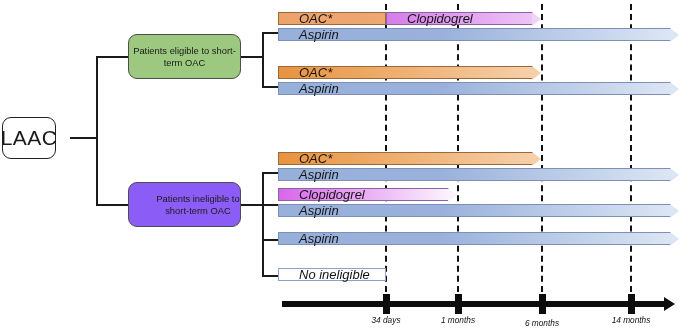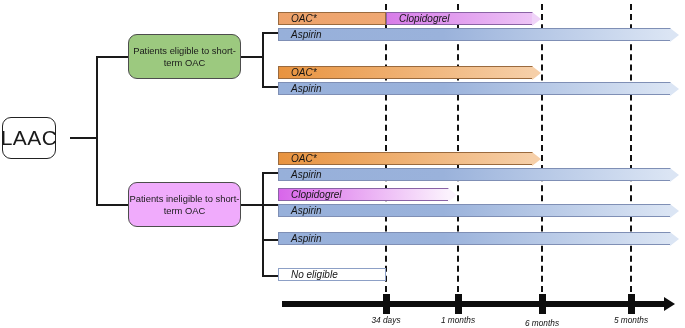--- a/index.html
+++ b/index.html
@@ -12,36 +12,36 @@
   
   .node{
     position:absolute;box-sizing:border-box;
     display:flex;align-items:center;justify-content:center;
     text-align:center;line-height:1.25;
     border:1.6px solid #222;border-radius:9px;
     background:#fff;color:#1a1a1a;
   }
   .node-laac{font-size:21px;letter-spacing:.4px;}
   .node-green{background:#9cc97f;border-color:#4d4d4d;font-size:9.4px;}
-  .node-pink{background:#f0abfc;border-color:#4d4d4d;font-size:9.4px;}
+  .node-pink{background:#8b5cf6;border-color:#4d4d4d;font-size:9.4px;padding-left:27px;}
 
   
   .line{position:absolute;background:#1a1a1a;}
   .lh{height:1.9px;}
   .lv{width:1.9px;}
 
   
   .bar{
     position:absolute;height:13px;box-sizing:border-box;
     border:0.9px solid #7f8fb5;
     display:flex;align-items:center;
   }
   .bar span{
-    font-style:italic;font-size:10px;color:#141414;
-    padding-left:12px;white-space:nowrap;position:relative;z-index:3;
+    font-style:italic;font-size:13px;color:#141414;
+    padding-left:20px;white-space:nowrap;position:relative;z-index:3;
   }
   .tip{
     position:absolute;right:-9px;top:-1px;width:0;height:0;
     border-top:7.5px solid transparent;
     border-bottom:7.5px solid transparent;
     border-left:9px solid currentColor;
   }
   .tip::after{
     content:"";position:absolute;left:-9.6px;top:-7.5px;width:0;height:0;
     border-top:7.5px solid transparent;
@@ -151,29 +151,29 @@
     <span>Aspirin</span>
     <i class="tip"></i>
   </div>
 
   <div class="bar bar-asp" style="left:278px;top:232px;width:393px;">
     <span>Aspirin</span>
     <i class="tip"></i>
   </div>
 
   <div class="bar bar-none" style="left:278px;top:268px;width:108px;">
-    <span>No eligible</span>
+    <span>No ineligible</span>
   </div>
 
   <div class="axis" style="left:282px;top:301px;width:383px;"></div>
   <div class="axis-head" style="left:664px;top:297px;"></div>
 
   <div class="tick" style="left:383px;top:294px;"></div>
   <div class="tick" style="left:455px;top:294px;"></div>
   <div class="tick" style="left:539px;top:294px;"></div>
   <div class="tick" style="left:628px;top:294px;"></div>
 
   <div class="tlab" style="left:386px;top:315px;">34 days</div>
   <div class="tlab" style="left:458px;top:315px;">1 months</div>
   <div class="tlab" style="left:542px;top:318px;">6 months</div>
-  <div class="tlab" style="left:631px;top:315px;">5 months</div>
+  <div class="tlab" style="left:631px;top:315px;">14 months</div>
 
 </div>
 
 </body></html>

